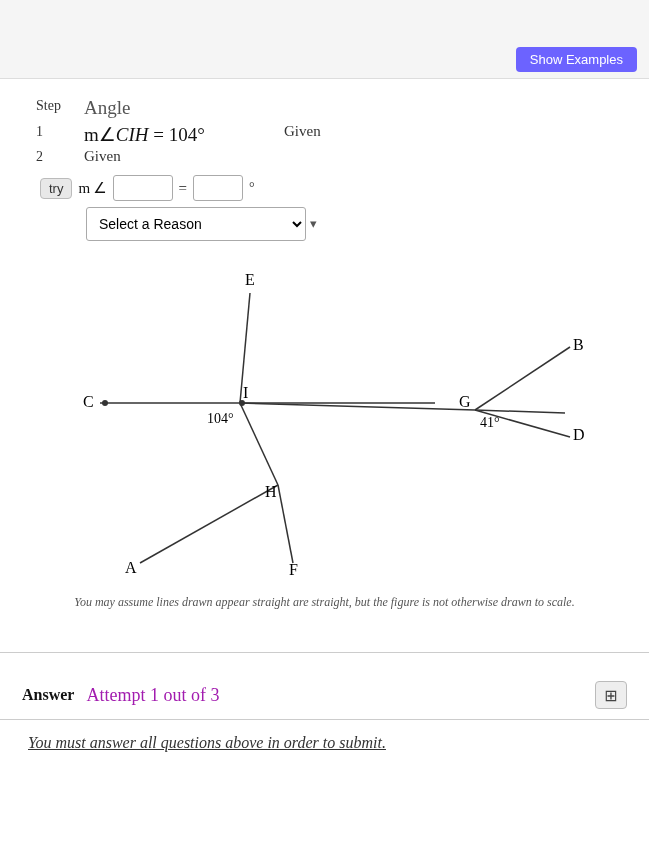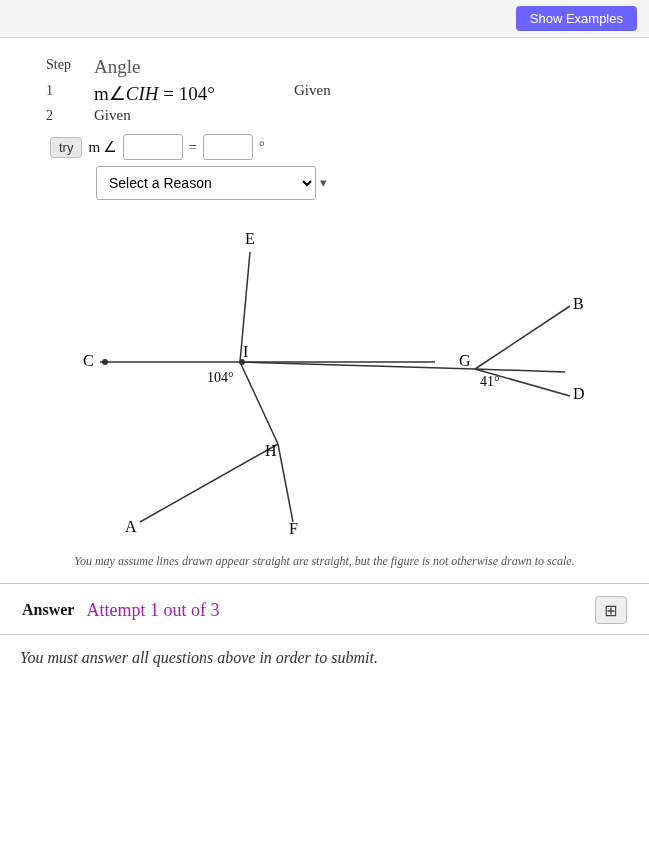--- a/index.html
+++ b/index.html
@@ -20,34 +20,35 @@
       border-bottom: 1px solid #ddd;
     }
     .show-examples-btn {
       background: #6c63ff;
       color: #fff;
       border: none;
       padding: 5px 14px;
       border-radius: 4px;
       font-size: 13px;
       cursor: pointer;
+      margin-top: 41px;
     }
 
     .main-content {
       padding: 18px 22px 10px 22px;
     }
 
     .problem-statement {
       font-size: 16px;
       line-height: 1.5;
       margin-bottom: 18px;
     }
 
     .steps-table {
-      margin-left: 24px;
+      margin-left: 14px;
       margin-bottom: 14px;
     }
     .steps-header {
       display: flex;
       font-size: 14px;
       color: #555;
       margin-bottom: 4px;
     }
     .steps-header .col-step { width: 48px; }
     .steps-header .col-angle { width: 200px; }
@@ -153,22 +154,22 @@
       font-size: 12px;
       color: #555;
       text-align: center;
       margin-top: 4px;
       padding: 0 16px;
       font-style: italic;
     }
 
     .answer-section {
       border-top: 1px solid #ccc;
-      margin-top: 4px;
-      padding-top: 12px;
+      margin-top: 32px;
+      padding-top: 28px;
       padding-left: 22px;
       display: flex;
       align-items: center;
       gap: 12px;
     }
     .answer-label {
       font-size: 16px;
       font-weight: bold;
       color: #111;
     }
@@ -188,24 +189,25 @@
       align-items: center;
       justify-content: center;
       cursor: pointer;
       font-size: 16px;
       color: #444;
     }
 
     .submit-row {
       border-top: 1px solid #ccc;
       margin-top: 10px;
-      padding: 14px 20px;
+      padding: 14px 28px;
       font-size: 16px;
       color: #333;
       font-style: italic;
+      text-decoration: underline;
     }
   </style>
 </head>
 <body>
 
 <div class="top-bar">
   <button class="show-examples-btn">Show Examples</button>
 </div>
 
 <div class="main-content">

